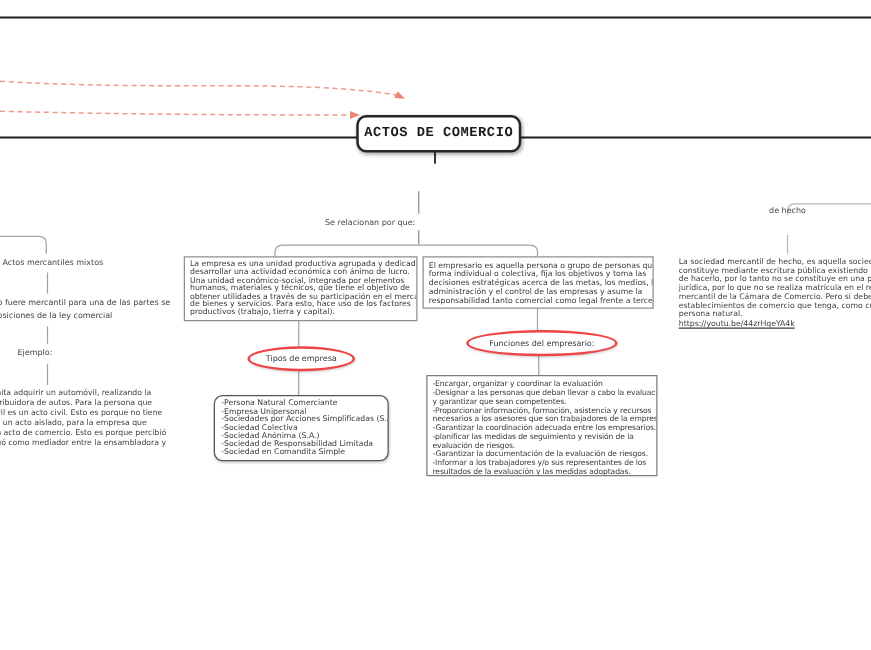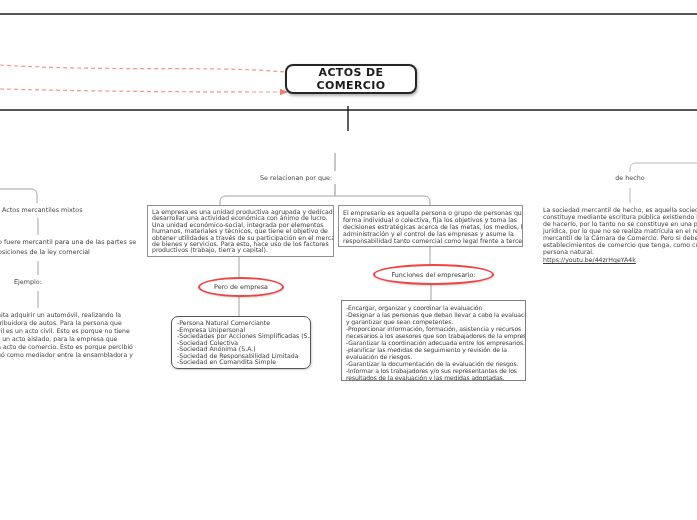--- a/index.html
+++ b/index.html
@@ -3,41 +3,41 @@
 <meta charset="utf-8">
 <style>
   html,body{margin:0;padding:0;background:#ffffff;width:697px;height:520px;overflow:hidden;}
   body{font-family:"DejaVu Sans","Liberation Sans",sans-serif;color:#3d3d3d;}
   #canvas{position:relative;width:697px;height:520px;background:#fff;}
   #wires{position:absolute;left:0;top:0;z-index:1;}
   .abs{position:absolute;z-index:2;}
   .topic{background:#fff;border:2px solid #262626;border-radius:8px;display:flex;
          align-items:center;justify-content:center;text-align:center;
          box-shadow:1px 1.5px 3px rgba(0,0,0,.30);font-weight:bold;color:#1c1c1c;}
-  .root-topic{left:285px;top:64px;width:128px;height:26px;font-size:11px;letter-spacing:.4px;}
+  .root-topic{left:285px;top:92px;width:128px;height:26px;font-size:11px;letter-spacing:.4px;font-family:Liberation Mono, monospace;}
   .main-topic{left:264px;top:131px;width:142px;height:21px;font-size:8.6px;letter-spacing:.15px;border-width:2px;border-radius:7px;}
   .defbox{background:#fff;border:1px solid #8f8f8f;overflow:hidden;padding:3px 4px;
           font-size:6.2px;color:#3a3a3a;}
   .defbox div{white-space:nowrap;}
   .empresa-def{left:147px;top:205px;width:177px;height:44px;line-height:6.4px;}
   .empresario-def{left:338px;top:205px;width:175px;height:34px;line-height:7px;}
   .funciones-list{left:341px;top:300px;width:175px;height:73px;line-height:7px;font-size:6.1px;letter-spacing:-.1px;border-color:#7d7d7d;}
   .roundlist{background:#fff;border:1px solid #555;border-radius:7px;overflow:hidden;
              padding:3px 5px;font-size:6.2px;line-height:6.5px;color:#3a3a3a;
              box-shadow:0.5px 1px 2px rgba(0,0,0,.18);}
   .tipos-list{left:171px;top:316px;width:128px;height:45px;}
   .roundlist div{white-space:nowrap;}
   .ellipse{background:#fff;border:2px solid #ef4444;border-radius:50%;display:flex;
            align-items:center;justify-content:center;font-size:6.4px;color:#3a3a3a;
            box-shadow:0.5px 1px 2px rgba(0,0,0,.18);}
   .tipos-ellipse{left:198px;top:277px;width:82px;height:16px;}
   .funciones-ellipse{left:373px;top:264px;width:117px;height:17px;}
   .floatlabel{font-size:6.4px;color:#474747;white-space:nowrap;}
   .relation-label{left:260px;top:174px;width:150px;text-align:left;}
-  .dehecho-label{left:600px;top:174px;width:60px;text-align:center;}
+  .dehecho-label{left:600px;top:164px;width:60px;text-align:center;}
   .mixtos-label{left:2px;top:206px;}
   .ejemplo-label{left:14px;top:278px;}
   .fragment{font-size:6.4px;color:#3f3f3f;}
   .fragment div{white-space:nowrap;}
   .law-text{left:-2px;top:238px;line-height:9.5px;}
   .example-text{left:-3px;top:311px;line-height:8px;font-size:6.2px;}
   .sociedad-text{left:543px;top:206px;line-height:7px;font-size:6.2px;}
   .link{display:inline-block;margin-top:1px;font-size:6.2px;color:#3c3c3c;
         text-decoration:underline;white-space:nowrap;}
 </style>
@@ -98,21 +98,21 @@
   <div class="abs defbox empresa-def">
       <div>La empresa es una unidad productiva agrupada y dedicada a</div>
       <div>desarrollar una actividad económica con ánimo de lucro.</div>
       <div>Una unidad económico-social, integrada por elementos</div>
       <div>humanos, materiales y técnicos, que tiene el objetivo de</div>
       <div>obtener utilidades a través de su participación en el mercado</div>
       <div>de bienes y servicios. Para esto, hace uso de los factores</div>
       <div>productivos (trabajo, tierra y capital).</div>
     </div>
   <div class="abs ellipse tipos-ellipse">
-    <span>Pero de empresa</span>
+    <span>Tipos de empresa</span>
   </div>
   <div class="abs roundlist tipos-list">
       <div>-Persona Natural Comerciante</div>
       <div>-Empresa Unipersonal</div>
       <div>-Sociedades por Acciones Simplificadas (S.A.S)</div>
       <div>-Sociedad Colectiva</div>
       <div>-Sociedad Anónima (S.A.)</div>
       <div>-Sociedad de Responsabilidad Limitada</div>
       <div>-Sociedad en Comandita Simple</div>
     </div>

